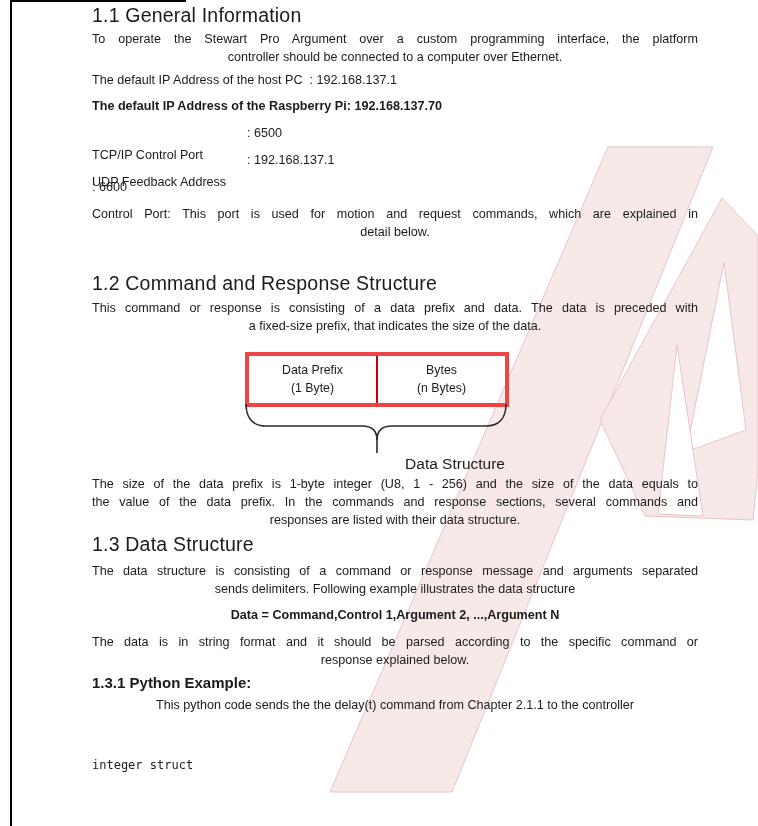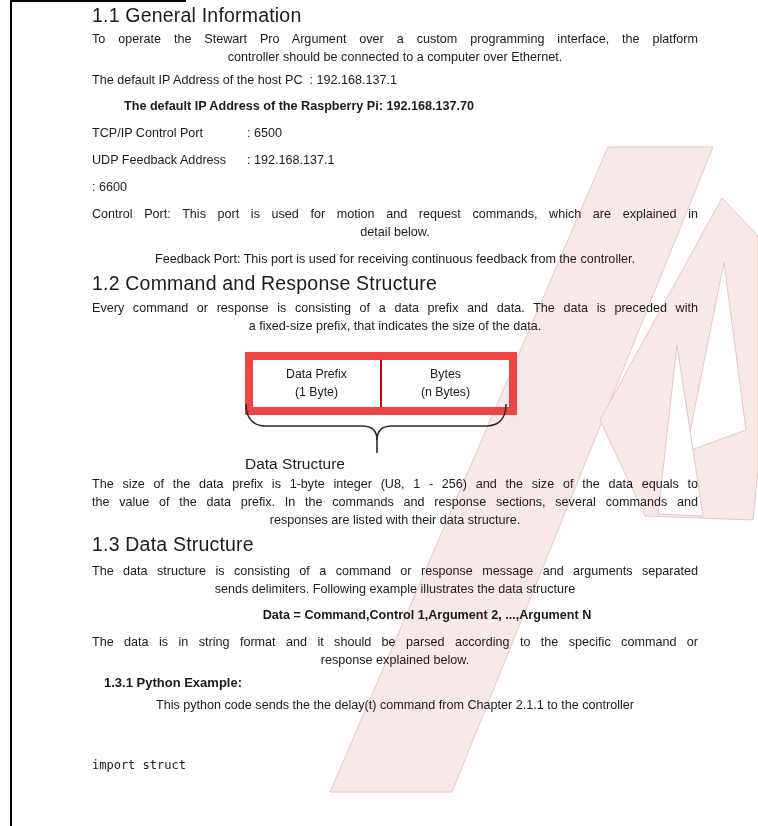--- a/index.html
+++ b/index.html
@@ -22,42 +22,42 @@
     font-family:"Liberation Sans",sans-serif;letter-spacing:0.2px;
   }
   .body-par{
     left:92px;width:606px;
     font-size:12.6px;line-height:18px;color:#1b1b1b;
     font-family:"Liberation Sans",sans-serif;
   }
   .jline{text-align:justify;text-align-last:justify;}
   .line{text-align:center;}
   .pre{white-space:pre;}
-  .bold{font-weight:bold;margin-left:32px;}
+  .bold{font-weight:bold;}
   .port-row{left:92px;display:flex;font-size:12.6px;line-height:18px;font-family:"Liberation Sans",sans-serif;}
-  .port-label{width:155px;flex:0 0 155px;}
+  .port-label{width:155px;flex:0 0 155px;margin-top:22px;}
   .h-sub{
-    left:104px;width:606px;
-    font-size:13px;line-height:18px;font-weight:bold;
+    left:92px;width:606px;
+    font-size:15px;line-height:18px;font-weight:bold;
     font-family:"Liberation Sans",sans-serif;
   }
   
   .dbox{
     left:245px;top:352px;width:256px;height:47px;
-    border:8px solid #ef4444;display:flex;background:transparent;justify-content:center;
+    border:4px solid #ef4444;display:flex;background:transparent;justify-content:center;
   }
   .dcell{
     flex:1 1 50%;display:flex;flex-direction:column;align-items:center;justify-content:center;
     gap:5px;font-size:12.3px;line-height:13px;color:#1b1b1b;
     font-family:"Liberation Sans",sans-serif;
   }
   .dcell-right{border-left:2px solid #cc0000;}
   .brace-svg{left:240px;top:401px;width:270px;height:56px;}
   .dcaption{
-    left:245px;top:454px;width:260px;text-align:left;
+    left:245px;top:454px;width:260px;text-align:right;
     font-size:15.5px;line-height:19px;color:#1b1b1b;
     font-family:"Liberation Sans",sans-serif;
   }
   
   .code{
     left:92px;top:722px;width:480px;
     font-family:"DejaVu Sans Mono","Liberation Mono",monospace;
     font-size:12px;line-height:17.3px;color:#1b1b1b;white-space:pre;
   }
 </style>
@@ -99,26 +99,25 @@
     </div>
     <div class="abs port-row" style="top:178px">
       <span class="port-value">: 6600</span>
     </div>
 
     <div class="abs body-par" style="top:205px">
       <div class="jline">Control Port: This port is used for motion and request commands, which are explained in</div>
       <div class="line">detail below.</div>
     </div>
 
-    <div class="abs body-par line" style="top:250px">Feedback Port: This port is used for receiving continuous feedback from the controller.</div>
 
     <div class="abs h-sec" style="top:272px">1.2 Command and Response Structure</div>
 
     <div class="abs body-par" style="top:299px">
-      <div class="jline">Every command or response is consisting of a data prefix and data. The data is preceded with</div>
+      <div class="jline">This command or response is consisting of a data prefix and data. The data is preceded with</div>
       <div class="line">a fixed-size prefix, that indicates the size of the data.</div>
     </div>
 
     <div class="abs dbox">
       <div class="dcell">
         <div>Data Prefix</div>
         <div>(1 Byte)</div>
       </div>
       <div class="dcell dcell-right">
         <div>Bytes</div>
@@ -151,21 +150,21 @@
     <div class="abs body-par" style="top:633px">
       <div class="jline">The data is in string format and it should be parsed according to the specific command or</div>
       <div class="line">response explained below.</div>
     </div>
 
     <div class="abs h-sub" style="top:674px">1.3.1 Python Example:</div>
 
     <div class="abs body-par line" style="top:696px">This python code sends the the delay(t) command from Chapter 2.1.1 to the controller</div>
 
     <div class="abs code">
-      <div>import struct</div>
+      <div>integer struct</div>
       
       
       
       
     </div>
 
   </div>
 </div>
 
 </body></html>

